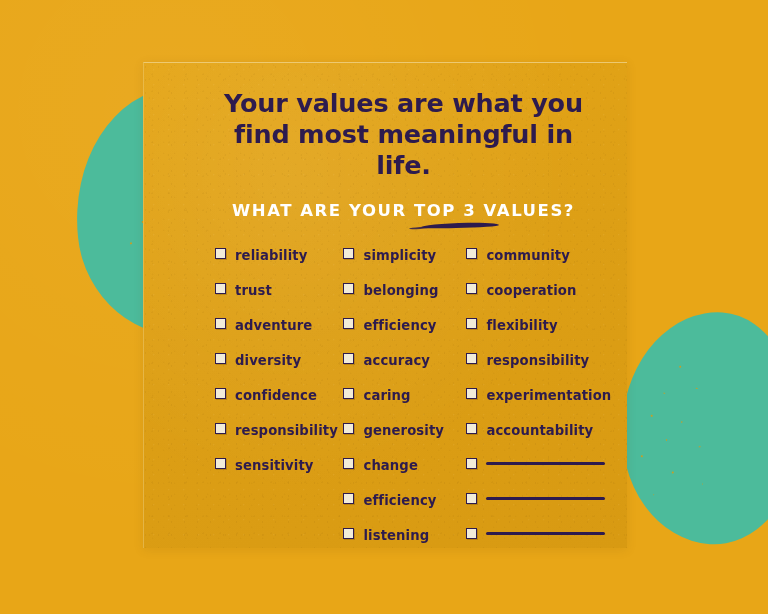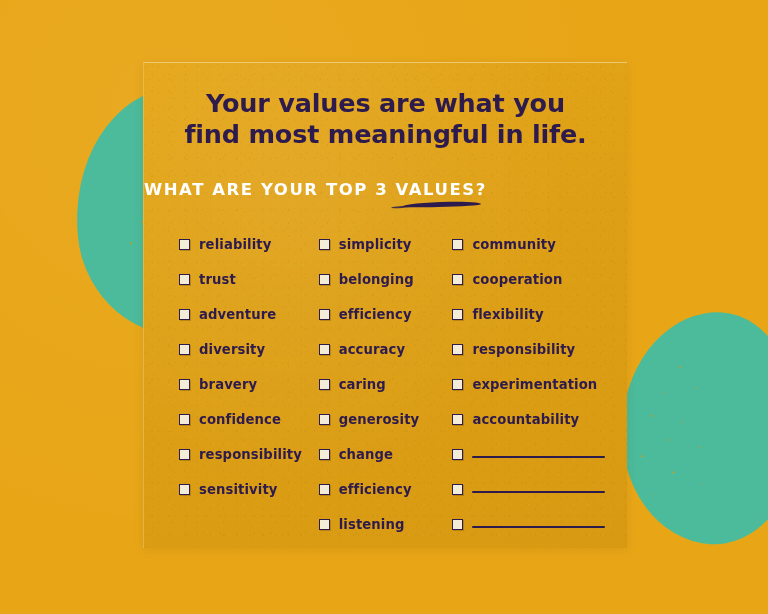--- a/index.html
+++ b/index.html
@@ -61,20 +61,21 @@
     top: 62px;
     width: 484px;
     height: 486px;
     box-sizing: border-box;
     background:
       radial-gradient(ellipse at 30% 22%, rgba(255,255,255,0.07) 0%, rgba(255,255,255,0) 60%),
       linear-gradient(160deg, #e5a618 0%, #dd9f15 48%, #d89a12 100%);
     border-top: 1px solid rgba(255,240,190,0.55);
     border-left: 1px solid rgba(255,240,190,0.30);
     box-shadow: 0 2px 10px rgba(90,55,0,0.10);
+    padding-left: 36px;
   }
   .card::after {
     content: "";
     position: absolute;
     inset: 0;
     pointer-events: none;
     opacity: 0.16;
     background-image:
       radial-gradient(circle at 12% 30%, rgba(120,80,10,0.5) 0.7px, transparent 1px),
       radial-gradient(circle at 48% 66%, rgba(120,80,10,0.45) 0.7px, transparent 1px),
@@ -98,21 +99,22 @@
     color: #2d1b4e;
     font-size: 25.5px;
     line-height: 1.22;
     font-weight: 700;
     letter-spacing: -0.2px;
   }
   .headline .hl-line { display: block; }
 
   .subhead-wrap {
     position: relative;
-    margin-top: 30px;
+    margin-top: 20px;
+    text-align: center;
   }
   .subhead {
     margin: 0;
     color: #ffffff;
     font-size: 16.5px;
     font-weight: 700;
     letter-spacing: 1.55px;
   }
   .swoosh {
     position: absolute;
@@ -146,21 +148,20 @@
   .col {
     display: flex;
     flex-direction: column;
   }
   .col-1 { width: 140px; }
   .col-2 { width: 134px; }
   .col-3 { width: 175px; }
 
   .opt-row {
     display: flex;
-    align-items: center;
     height: 35px;
   }
 
   .checkbox {
     flex: 0 0 auto;
     width: 11px;
     height: 11px;
     box-sizing: border-box;
     background: #f2ecd9;
     border: 1.6px solid #2d1b4e;
@@ -236,24 +237,20 @@
             <div class="opt-row">
               <span class="checkbox"></span>
               <span class="opt-label">adventure</span>
             </div>
             <div class="opt-row">
               <span class="checkbox"></span>
               <span class="opt-label">diversity</span>
             </div>
             <div class="opt-row">
               <span class="checkbox"></span>
-              <span class="opt-label">bravery</span>
-            </div>
-            <div class="opt-row">
-              <span class="checkbox"></span>
               <span class="opt-label">confidence</span>
             </div>
             <div class="opt-row">
               <span class="checkbox"></span>
               <span class="opt-label">responsibility</span>
             </div>
             <div class="opt-row">
               <span class="checkbox"></span>
               <span class="opt-label">sensitivity</span>
             </div>

